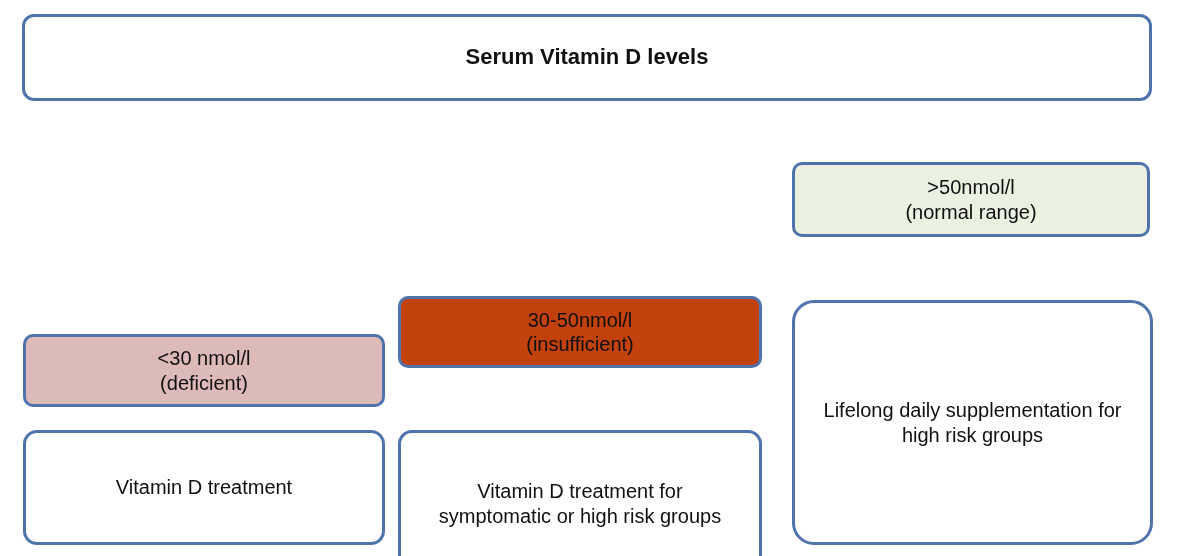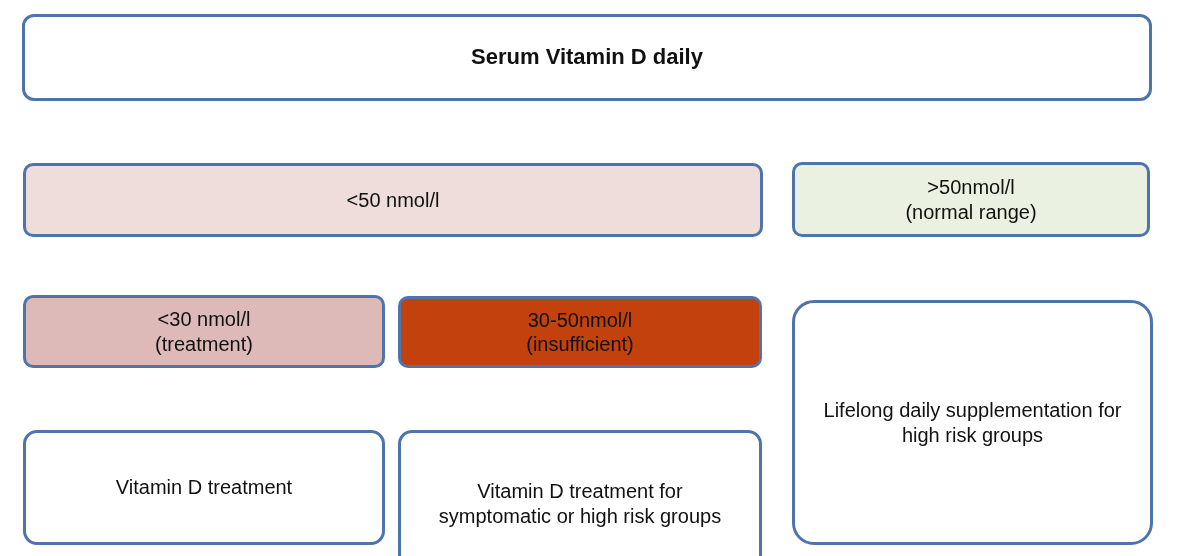--- a/index.html
+++ b/index.html
@@ -47,35 +47,32 @@
   .treatment-box { left: 23px;  top: 430px; width: 362px; height: 115px; border-radius: 14px; }
   .treatment-hr-box { left: 398px; top: 430px; width: 364px; height: 147px; border-radius: 14px; }
   .treatment-hr-box .wrap-text { max-width: 300px; }
 </style>
 </head>
 <body>
 
 <div class="canvas">
 
   <div class="box title-box">
-    <span class="line">Serum Vitamin D daily</span>
+    <span class="line">Serum Vitamin D levels</span>
   </div>
 
-  <div class="box low-box" style="background: rgb(238, 221, 218);">
-    <span class="line">&lt;50 nmol/l</span>
-  </div>
 
   <div class="box normal-box" style="background: rgb(235, 241, 224); align-items: center;">
     <span class="line">&gt;50nmol/l</span>
     <span class="line">(normal range)</span>
   </div>
 
-  <div class="box deficient-box" style="background: rgb(221, 186, 184);">
+  <div class="box deficient-box" style="background: rgb(221, 186, 184); margin-top: 39px;">
     <span class="line">&lt;30 nmol/l</span>
-    <span class="line">(treatment)</span>
+    <span class="line">(deficient)</span>
   </div>
 
   <div class="box insufficient-box" style="background: #c2410c;">
     <span class="line">30-50nmol/l</span>
     <span class="line">(insufficient)</span>
   </div>
 
   <div class="box treatment-box">
     <span class="line">Vitamin D treatment</span>
   </div>

